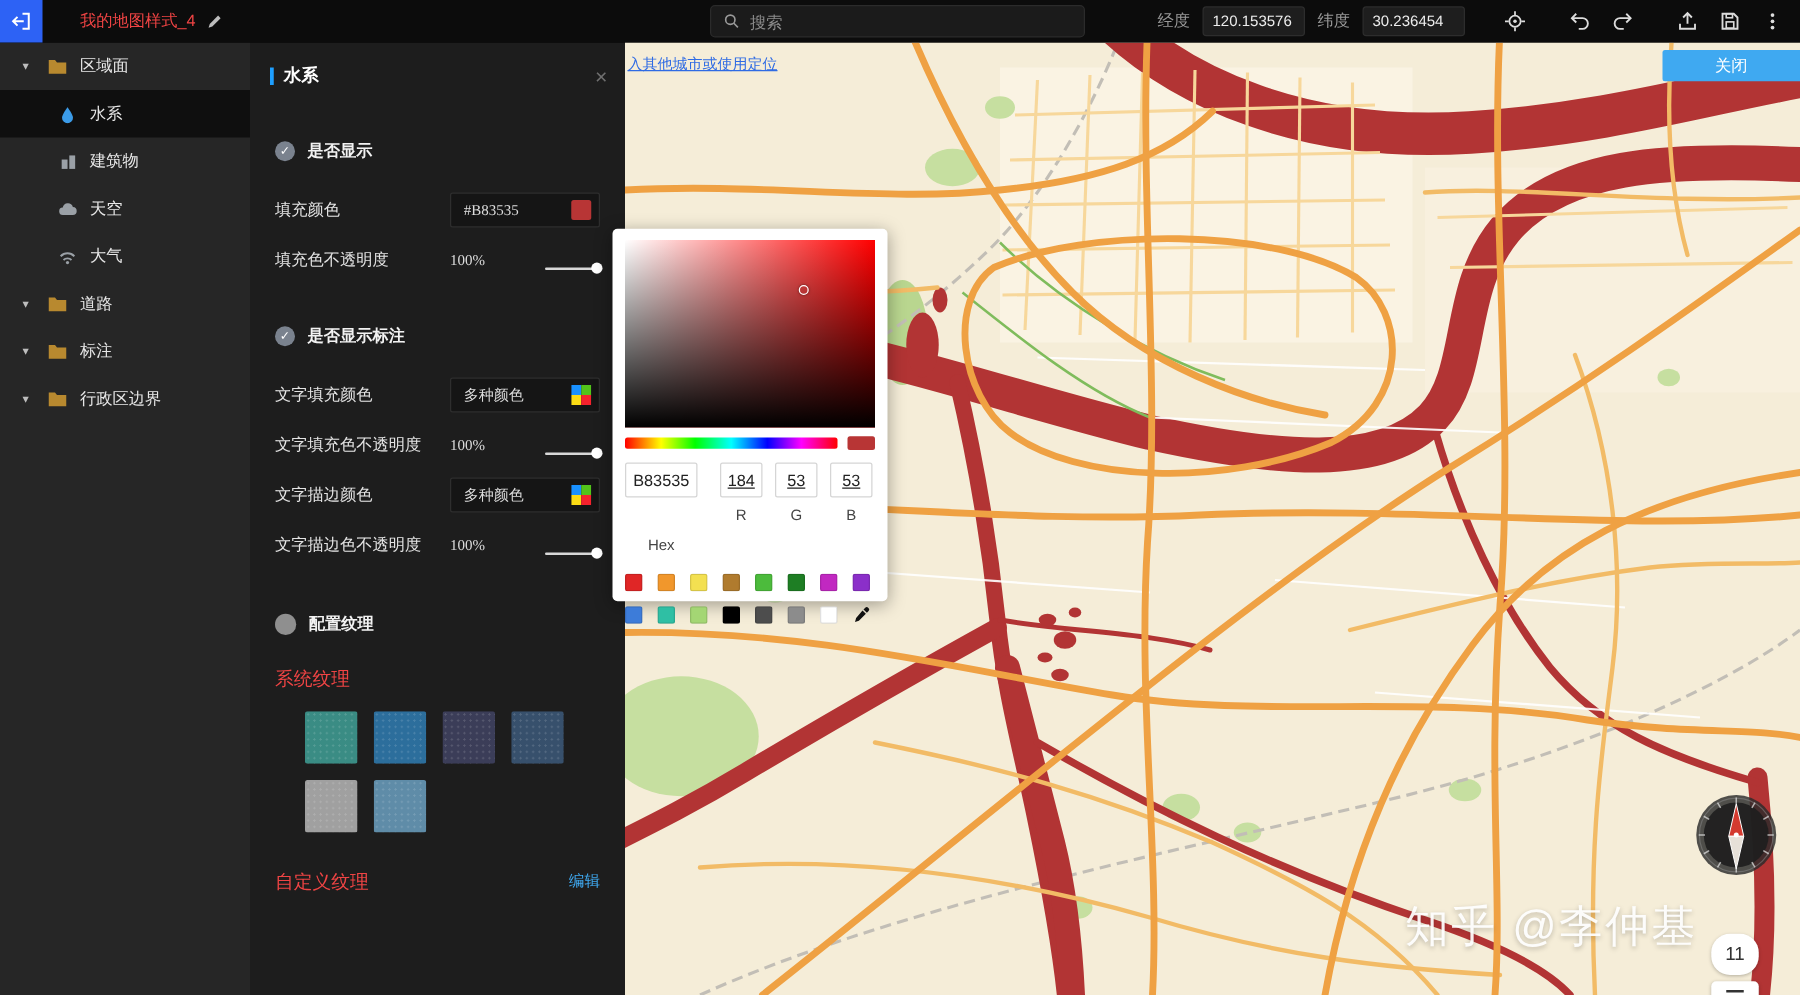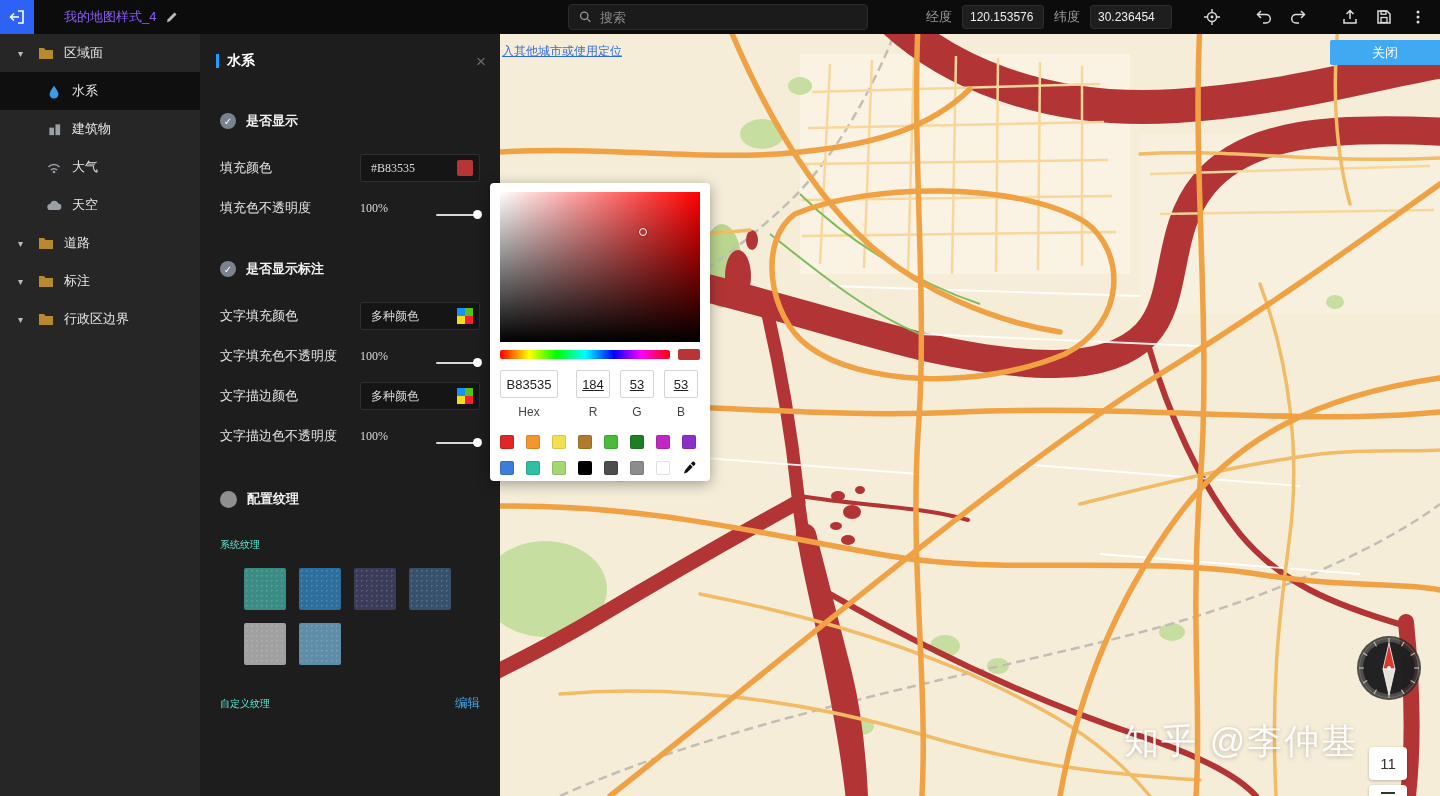--- a/index.html
+++ b/index.html
@@ -5,21 +5,21 @@
   * { margin:0; padding:0; box-sizing:border-box; }
   html,body { width:1440px; height:796px; overflow:hidden; background:#000;
     font-family:"Liberation Sans","DejaVu Sans",sans-serif; }
   .app { position:relative; width:1440px; height:796px; }
 
   
   .topbar { position:absolute; top:0; left:0; right:0; height:34px; background:#0C0C0C;
     display:flex; align-items:center; z-index:60; }
   .logo { width:34px; height:34px; background:#2D62F5; display:flex; align-items:center;
     justify-content:center; flex:0 0 auto; cursor:pointer; }
-  .doc-title { color:#8b5cf6; font-size:13px; margin-left:30px; display:flex; align-items:center; gap:9px; }
+  .doc-title { color:#ef4444; font-size:13px; margin-left:30px; display:flex; align-items:center; gap:9px; }
   .search { position:absolute; left:568px; top:4px; width:300px; height:26px; background:#1B1B1B;
     border:1px solid #2B2B2B; border-radius:4px; display:flex; align-items:center; padding:0 10px; gap:8px; }
   .search input { background:transparent; border:none; outline:none; color:#C8C8C8; font-size:13px; width:100%;
     font-family:inherit; }
   .search input::placeholder { color:#8C8C8C; }
   .top-right { margin-left:auto; display:flex; align-items:center; gap:10px; padding-right:10px; }
   .coord-label { color:#9A9A9A; font-size:13px; }
   .coord-input { width:82px; height:24px; background:#1E1E1E; border:1px solid #2D2D2D; border-radius:3px;
     color:#EDEDED; font-size:12px; padding:0 7px; outline:none; font-family:inherit; }
   .tb-icon { width:24px; height:24px; display:flex; align-items:center; justify-content:center; cursor:pointer; }
@@ -50,21 +50,21 @@
   .field-label { color:#E4E4E4; font-size:13px; }
   .control-box { width:120px; height:28px; background:#151515; border:1px solid #2E2E2E; border-radius:2px;
     display:flex; align-items:center; justify-content:space-between; padding:0 6px 0 10px; color:#DCDCDC;
     font-size:12px; cursor:pointer; }
   .swatch16 { width:16px; height:16px; border-radius:2px; }
   .opacity-ctl { width:120px; display:flex; align-items:flex-end; justify-content:space-between;
     color:#DCDCDC; font-size:12px; }
   .slider { position:relative; width:44px; height:2px; background:#D8D8D8; border-radius:1px; cursor:pointer; }
   .slider .thumb { position:absolute; right:-2px; top:-3.5px; width:9px; height:9px; border-radius:50%;
     background:#FFF; }
-  .section-label { color:#5eead4; font-size:10px;font-family:Liberation Serif, serif; }
+  .section-label { color:#ef4444; font-size:15px;font-family:Liberation Serif, serif; }
   .texture-grid { display:flex; flex-wrap:wrap; gap:13px; width:210px; margin-top:16px; }
   .texture-swatch { width:42px; height:42px; border-radius:2px; cursor:pointer;
     background-image:radial-gradient(rgba(255,255,255,.14) 1px, rgba(0,0,0,0) 1px); background-size:5px 5px; }
   .custom-row { display:flex; align-items:center; justify-content:space-between; margin-top:30px; }
   .edit-link { color:#3FA9F1; font-size:12.5px; cursor:pointer; }
 
   
   .popup { position:absolute; left:490px; top:183px; width:220px; height:298px; background:#FFF;
     border-radius:4px; box-shadow:0 3px 14px rgba(0,0,0,.35); z-index:70; padding:9px 10px; }
   .sv-area { position:relative; width:200px; height:150px; background-color:#F00;
@@ -90,21 +90,21 @@
   
   .map { position:absolute; top:34px; left:500px; right:0; bottom:0; overflow:hidden; background:#F5EDD8; }
   .map-svg { position:absolute; inset:0; width:940px; height:762px; }
   .map-notice { position:absolute; left:2px; top:9px; color:#2F6BE4; font-size:12px;
     text-decoration:underline; cursor:pointer; white-space:nowrap; z-index:5; }
   .close-btn { position:absolute; top:6px; right:0; width:110px; height:25px; background:#3FA9F1; color:#FFF;
     font-size:13px; display:flex; align-items:center; justify-content:center; border-radius:2px 0 0 2px;
     cursor:pointer; z-index:6; }
   .compass { position:absolute; left:856px; top:601px; width:66px; height:66px; cursor:pointer; z-index:6; }
   .zoom-box { position:absolute; left:869px; top:713px; width:38px; height:33px; background:#FFF;
-    border-radius:4px; display:flex; align-items:center; justify-content:center; font-size:15px; color:#333;
+    border-radius:15px; display:flex; align-items:center; justify-content:center; font-size:15px; color:#333;
     box-shadow:0 1px 3px rgba(0,0,0,.25); cursor:pointer; z-index:6; }
   .zoom-box2 { position:absolute; left:869px; top:751px; width:38px; height:26px; background:#FFF;
     border-radius:4px; box-shadow:0 1px 3px rgba(0,0,0,.25); z-index:6; cursor:pointer; }
   .zoom-box2::after { content:""; display:block; width:14px; height:2px; background:#333; margin:7px auto 0; }
   .watermark { position:absolute; left:624px; top:684px; color:rgba(255,255,255,.93); font-size:35px;
     letter-spacing:2px; text-shadow:0 1px 4px rgba(0,0,0,.25); z-index:5; white-space:nowrap; }
 </style>
 </head>
 <body>
 
@@ -204,34 +204,34 @@
       <span class="icon16">
         <svg width="15" height="15" viewBox="0 0 16 16">
           <rect x="2.5" y="6" width="5" height="8" fill="#9AA0A6"></rect>
           <rect x="9" y="2.5" width="5" height="11.5" fill="#9AA0A6"></rect>
         </svg>
       </span>
       <span>建筑物</span>
     </div>
     <div class="side-item child">
       <span class="icon16">
+        <svg width="16" height="13" viewBox="0 0 16 13">
+          <path d="M4.5 11a3 3 0 0 1-.3-6A4.2 4.2 0 0 1 12.3 4.6 3.2 3.2 0 0 1 12 11z" fill="#9AA0A6"></path>
+        </svg>
+      </span>
+      <span>天空</span>
+    </div>
+    <div class="side-item child">
+      <span class="icon16">
         <svg width="16" height="14" viewBox="0 0 16 14">
           <path d="M2.5 7a7.5 7.5 0 0 1 11 0M4.8 10a4.5 4.5 0 0 1 6.4 0" stroke="#9AA0A6" stroke-width="1.5" fill="none"></path>
           <circle cx="8" cy="12" r="1.3" fill="#9AA0A6"></circle>
         </svg>
       </span>
       <span>大气</span>
-    </div>
-    <div class="side-item child">
-      <span class="icon16">
-        <svg width="16" height="13" viewBox="0 0 16 13">
-          <path d="M4.5 11a3 3 0 0 1-.3-6A4.2 4.2 0 0 1 12.3 4.6 3.2 3.2 0 0 1 12 11z" fill="#9AA0A6"></path>
-        </svg>
-      </span>
-      <span>天空</span>
     </div>
     <div class="side-item">
       <span class="chev">▾</span>
       <span class="icon16">
         <svg width="16" height="14" viewBox="0 0 16 14">
             <path d="M1 2h5l1.6 2H15v9H1z" fill="#B8892F"></path>
           </svg>
       </span>
       <span>道路</span>
     </div>
@@ -499,21 +499,21 @@
 
   <div class="popup">
     <div class="sv-area">
       <span class="sv-cursor"></span>
     </div>
     <div class="hue-row">
       <span class="hue-bar"></span>
       <span class="cur-swatch" style="background-color: rgb(184, 53, 53);"></span>
     </div>
     <div class="cp-inputs">
-      <span class="cp-cell" style="margin-right:18px;">
+      <span class="cp-cell" style="margin-right:18px;gap:24px;">
         <input class="cp-input cp-hex" value="B83535" style="">
         <span class="cp-lab">Hex</span>
       </span>
       <span class="cp-cell" style="margin-right:10px;">
         <input class="cp-input cp-rgb" value="184" style="">
         <span class="cp-lab">R</span>
       </span>
       <span class="cp-cell" style="margin-right:10px;">
         <input class="cp-input cp-rgb" value="53" style="">
         <span class="cp-lab">G</span>

